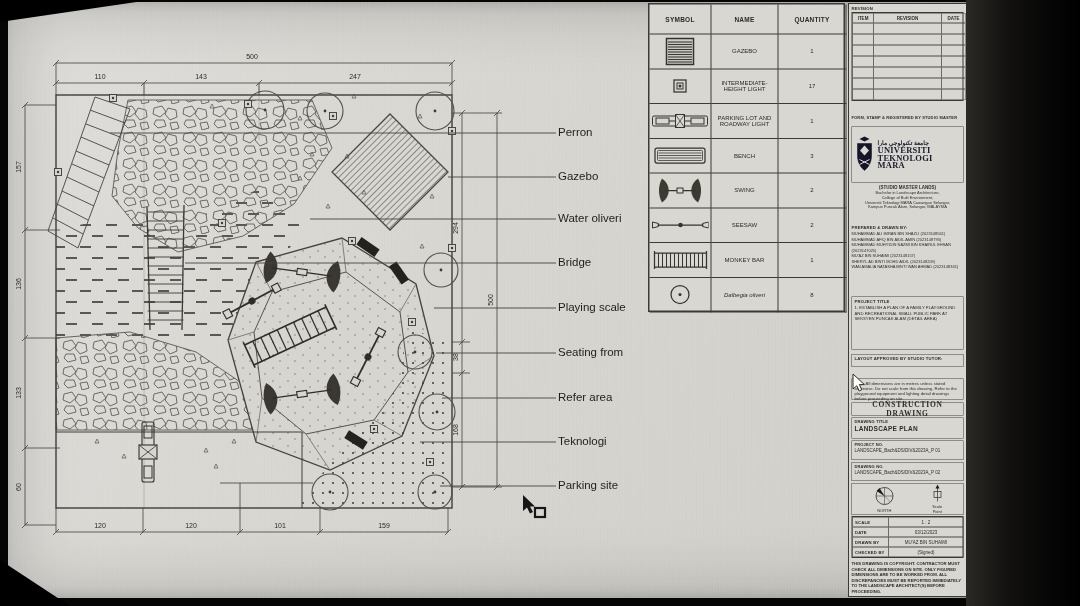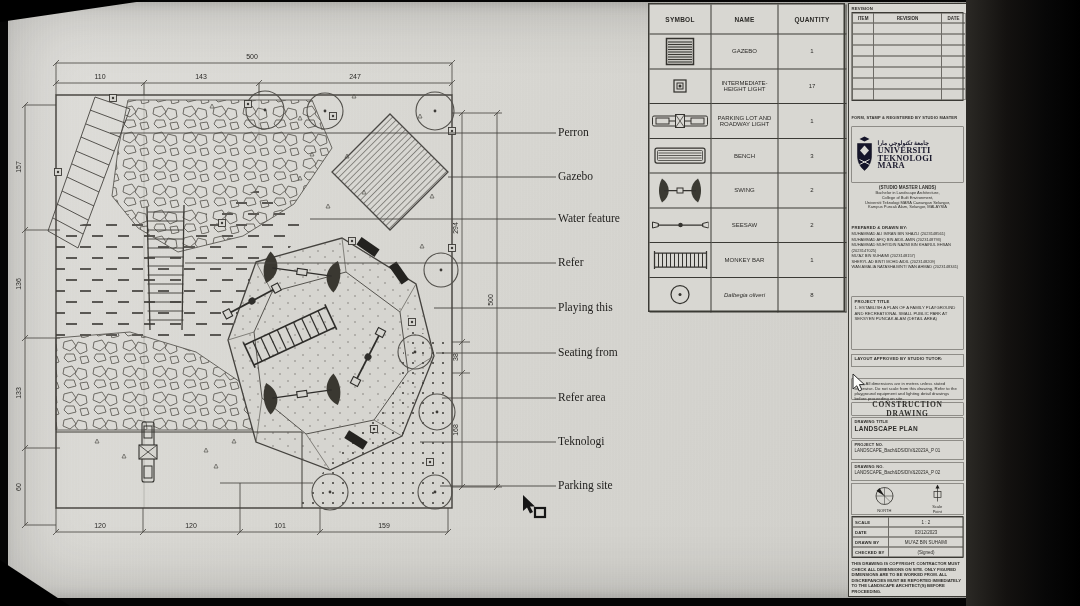--- a/index.html
+++ b/index.html
@@ -25,21 +25,21 @@
   .corner-tl{position:absolute;left:0;top:0;width:150px;height:22px;background:#000;
     clip-path:polygon(0 0,100% 0,0 100%);}
   .corner-bl{position:absolute;left:0;bottom:0;width:70px;height:46px;background:#000;
     clip-path:polygon(0 0,0 100%,100% 100%);}
 
   
   .plan-svg{position:absolute;left:0;top:0;}
   .plan-svg text{font-family:"Liberation Sans",sans-serif;fill:#2b2a27;}
 
   
-  .callout{position:absolute;left:558px;font-size:11.5px;color:#1f1e1c;white-space:nowrap;font-family:Liberation Serif, serif;}
+  .callout{position:absolute;left:558px;font-size:11.5px;color:#1f1e1c;white-space:nowrap;}
 
   
   .legend{position:absolute;left:648px;top:3px;width:197px;height:309px;}
   .legend-inner{
     width:394px;height:618px;transform:scale(.5);transform-origin:0 0;
     display:grid;grid-template-columns:124px 134px 136px;
     grid-template-rows:60px repeat(8,69.5px);
     background:#d8d7d2;border:3px solid #3b3a35;box-sizing:border-box;color:#2c2b28;
   }
   .lcell{border-right:2px solid #3b3a35;border-bottom:2px solid #3b3a35;
@@ -353,23 +353,23 @@
     <line x1="434" y1="308" x2="556" y2="308"></line>
       <line x1="436" y1="353" x2="556" y2="353"></line>
     <line x1="442" y1="398" x2="556" y2="398"></line>
       <line x1="420" y1="442" x2="556" y2="442"></line>
     <line x1="440" y1="486" x2="556" y2="486"></line>
   </g>
 </svg>
 
 <div class="callout" style="top:126px">Perron</div>
 <div class="callout" style="top:170px">Gazebo</div>
-<div class="callout" style="top:212px">Water feature</div>
-<div class="callout" style="top:256px">Refer</div>
-<div class="callout" style="top:301px">Playing this</div>
+<div class="callout" style="top:212px">Water oliveri</div>
+<div class="callout" style="top:256px">Bridge</div>
+<div class="callout" style="top:301px">Playing scale</div>
 <div class="callout" style="top:346px">Seating from</div>
 <div class="callout" style="top:391px">Refer area</div>
 <div class="callout" style="top:435px">Teknologi</div>
 <div class="callout" style="top:479px">Parking site</div>
 
 <div class="legend">
  <div class="legend-inner">
   <div class="lcell lhead">SYMBOL</div>
   <div class="lcell lhead">NAME</div>
   <div class="lcell lhead">QUANTITY</div>

